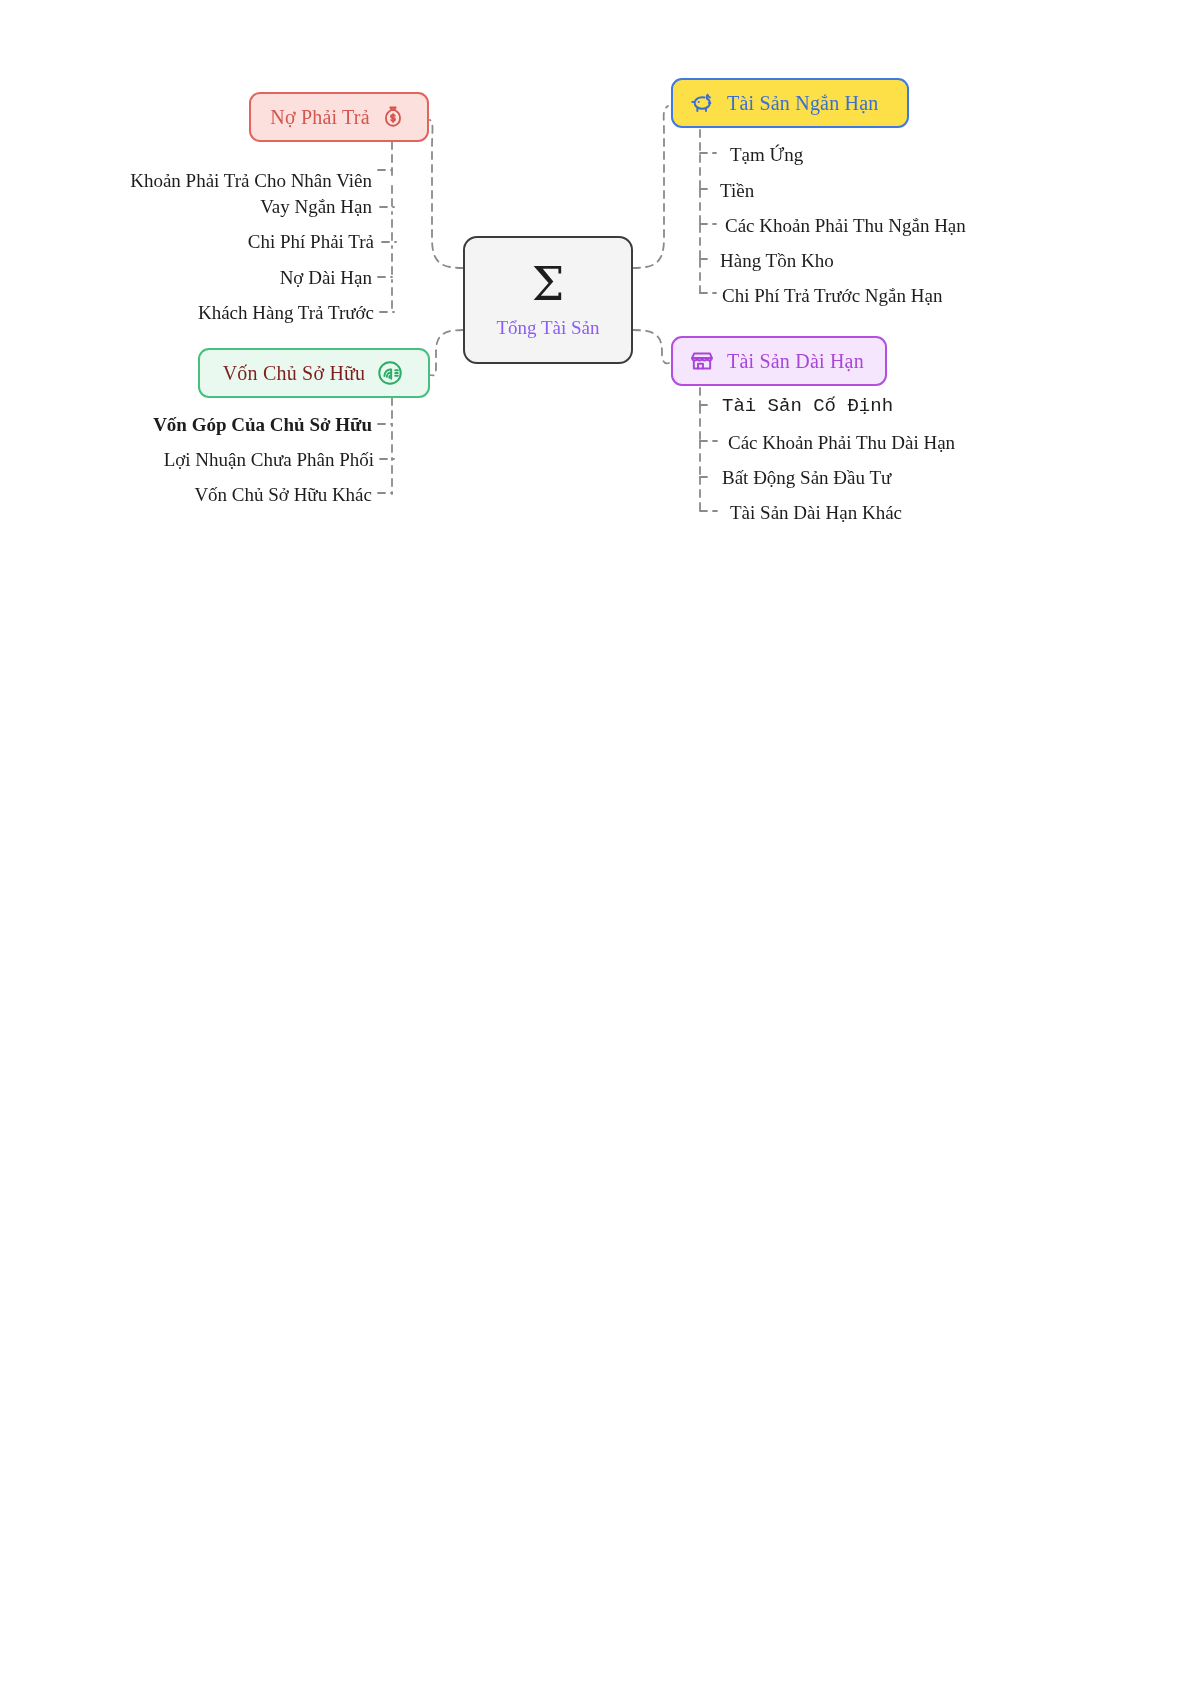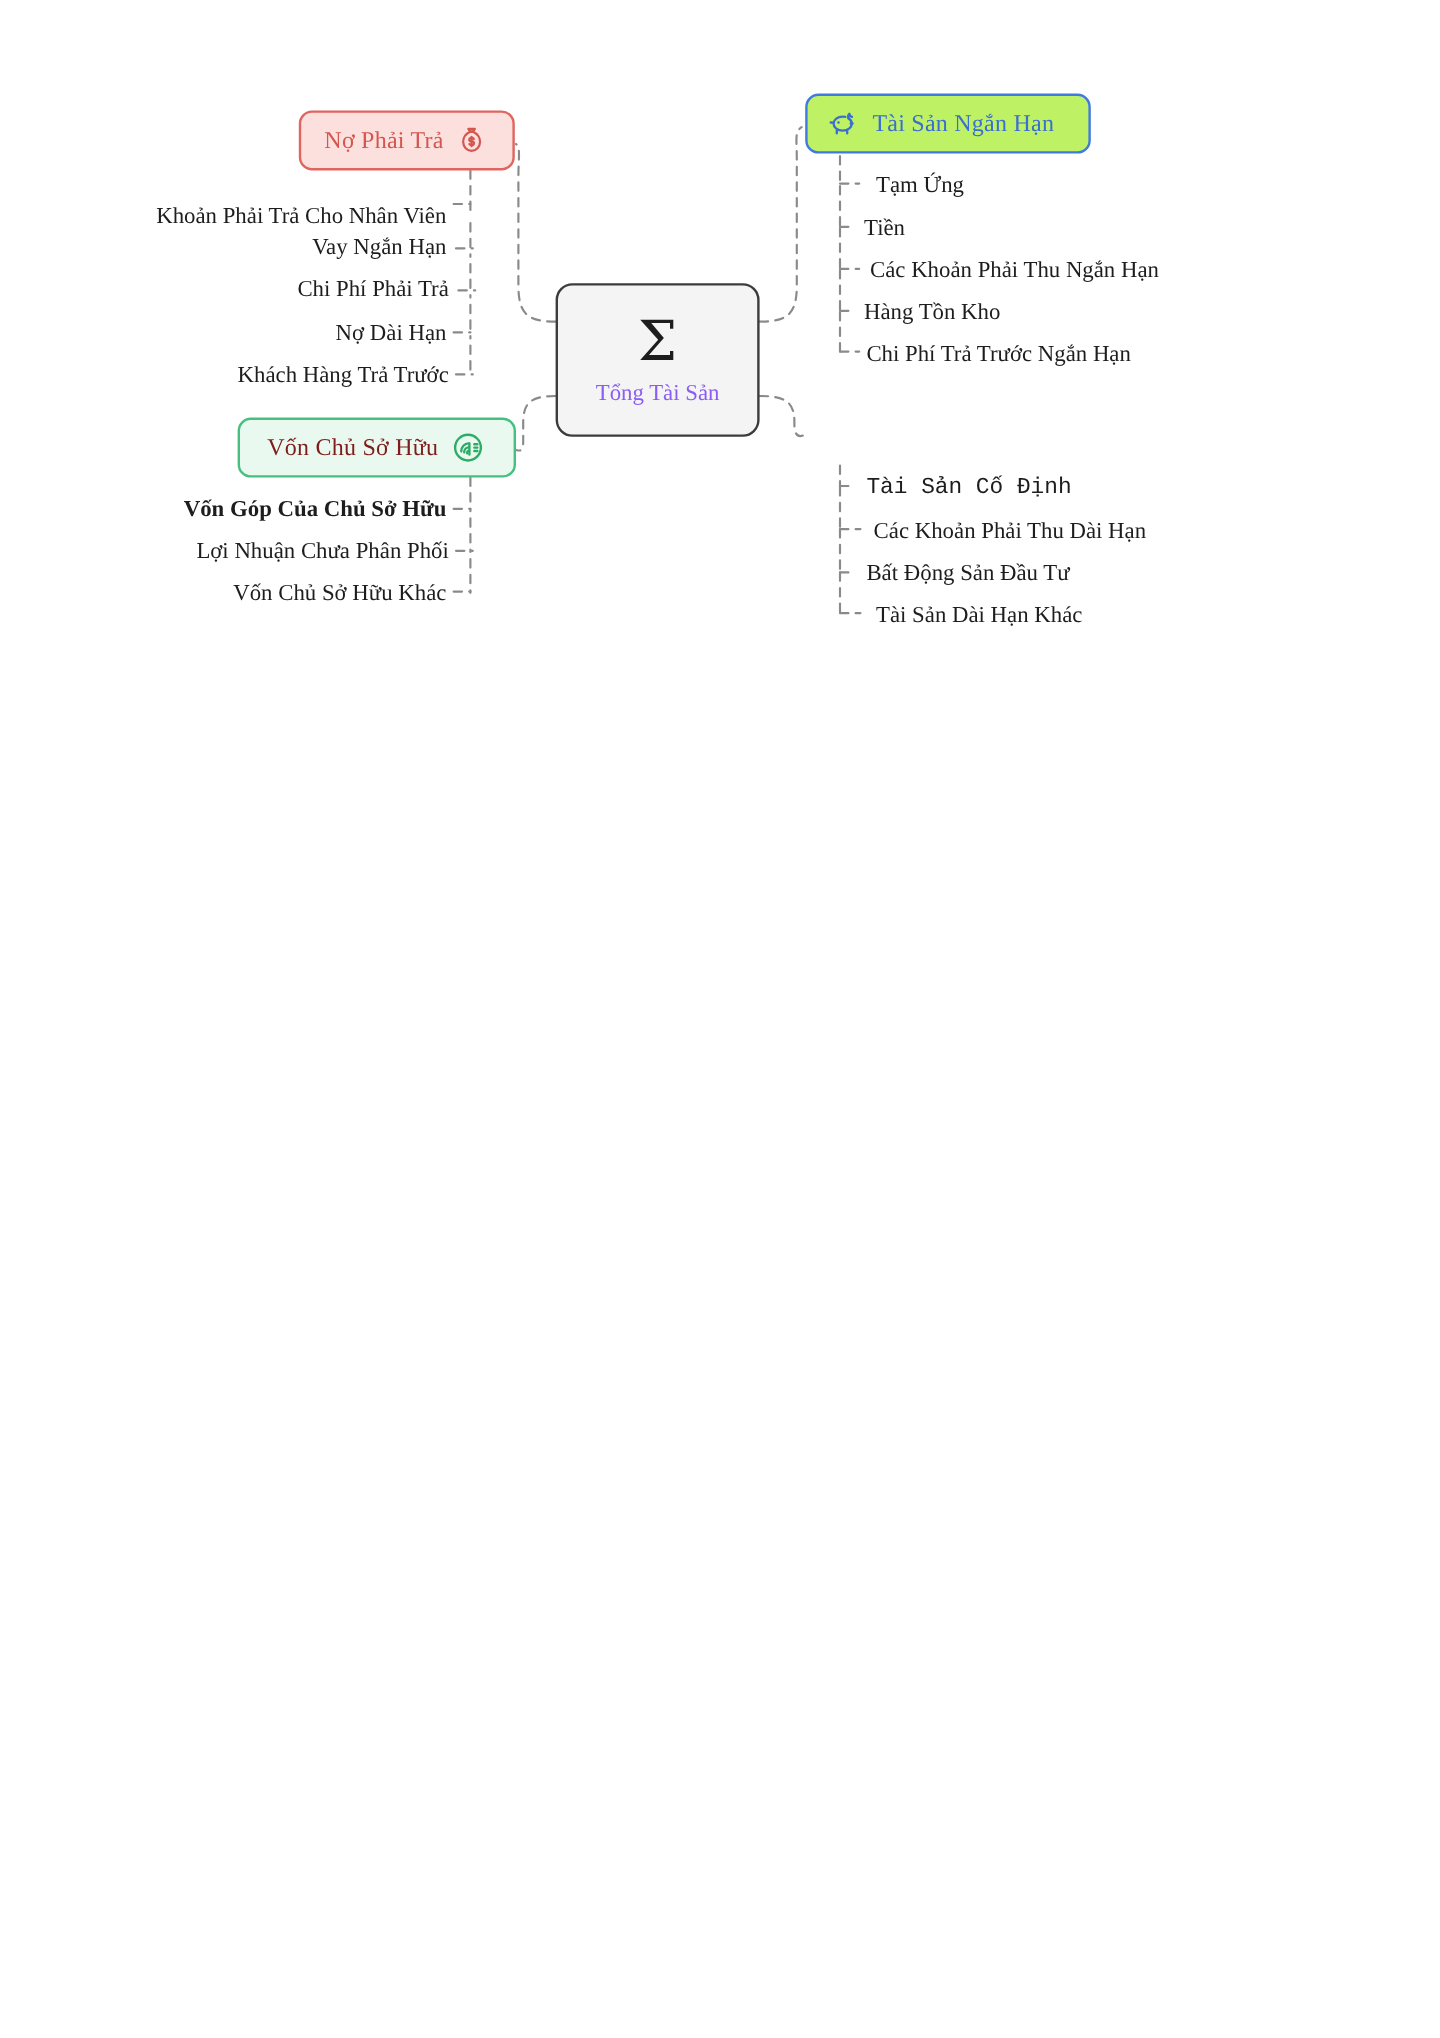--- a/index.html
+++ b/index.html
@@ -41,21 +41,21 @@
     height:50px;
     white-space:nowrap;
   }
   .branch .b-label{font-size:20px;letter-spacing:.2px;}
   .branch .b-icon{display:flex;align-items:center;justify-content:center;width:30px;height:30px;}
 
   .branch.red{left:249px;top:92px;width:180px;border-color:#e1655f;background:#fce0dd;justify-content:center;}
   .branch.red .b-label{color:#d4564f;margin-right:8px;text-align:right;}
   .branch.green{left:198px;top:348px;width:232px;border-color:#45c07e;background:#e9f9ef;justify-content:center;}
   .branch.green .b-label{color:#7f1d1d;margin-right:10px;}
-  .branch.blue{left:671px;top:78px;width:238px;border-color:#3f7ae0;background:#bef264;}
+  .branch.blue{left:671px;top:78px;width:238px;border-color:#3f7ae0;background:#fde047;}
   .branch.blue .b-label{color:#3a6fd0;margin-left:10px;}
   .branch.purple{left:671px;top:336px;width:216px;border-color:#b44ee0;background:#f6e6fd;}
   .branch.purple .b-label{color:#a846d8;margin-left:10px;}
 
   
   .leaf{
     position:absolute;
     font-size:19px;
     color:#1d1d1d;
     white-space:nowrap;
@@ -174,19 +174,33 @@
     </span>
     <span class="b-label">Tài Sản Ngắn Hạn</span>
   </div>
 
   <div class="leaf right" style="left:730px;top:145px;">Tạm Ứng</div>
   <div class="leaf right" style="left:720px;top:181px;">Tiền</div>
   <div class="leaf right" style="left:725px;top:216px;">Các Khoản Phải Thu Ngắn Hạn</div>
   <div class="leaf right" style="left:720px;top:251px;">Hàng Tồn Kho</div>
   <div class="leaf right" style="left:722px;top:286px;">Chi Phí Trả Trước Ngắn Hạn</div>
 
+  <div class="branch purple">
+    <span class="b-icon">
+      <svg width="28" height="28" viewBox="0 0 24 24" fill="none" stroke="#a846d8" stroke-width="1.7" stroke-linecap="round" stroke-linejoin="round">
+        <path d="M3.6 9.4h16.8l-1.7-3.9H5.3z"></path>
+        <path d="M3.6 9.4c0 1.2.9 2.1 2.1 2.1s2.1-.9 2.1-2.1"></path>
+        <path d="M7.8 9.4c0 1.2.9 2.1 2.1 2.1s2.1-.9 2.1-2.1"></path>
+        <path d="M12 9.4c0 1.2.9 2.1 2.1 2.1s2.1-.9 2.1-2.1"></path>
+        <path d="M16.2 9.4c0 1.2.9 2.1 2.1 2.1s2.1-.9 2.1-2.1"></path>
+        <path d="M5 11.8v6.6h14v-6.6"></path>
+        <path d="M8.6 18.4v-4.1h4.2v4.1"></path>
+      </svg>
+    </span>
+    <span class="b-label">Tài Sản Dài Hạn</span>
+  </div>
 
   <div class="leaf right" style="left:722px;top:397px;font-family:Liberation Mono, monospace;">Tài Sản Cố Định</div>
   <div class="leaf right" style="left:728px;top:433px;">Các Khoản Phải Thu Dài Hạn</div>
   <div class="leaf right" style="left:722px;top:468px;">Bất Động Sản Đầu Tư</div>
   <div class="leaf right" style="left:730px;top:503px;">Tài Sản Dài Hạn Khác</div>
 
 </div>
 
 </body></html>

